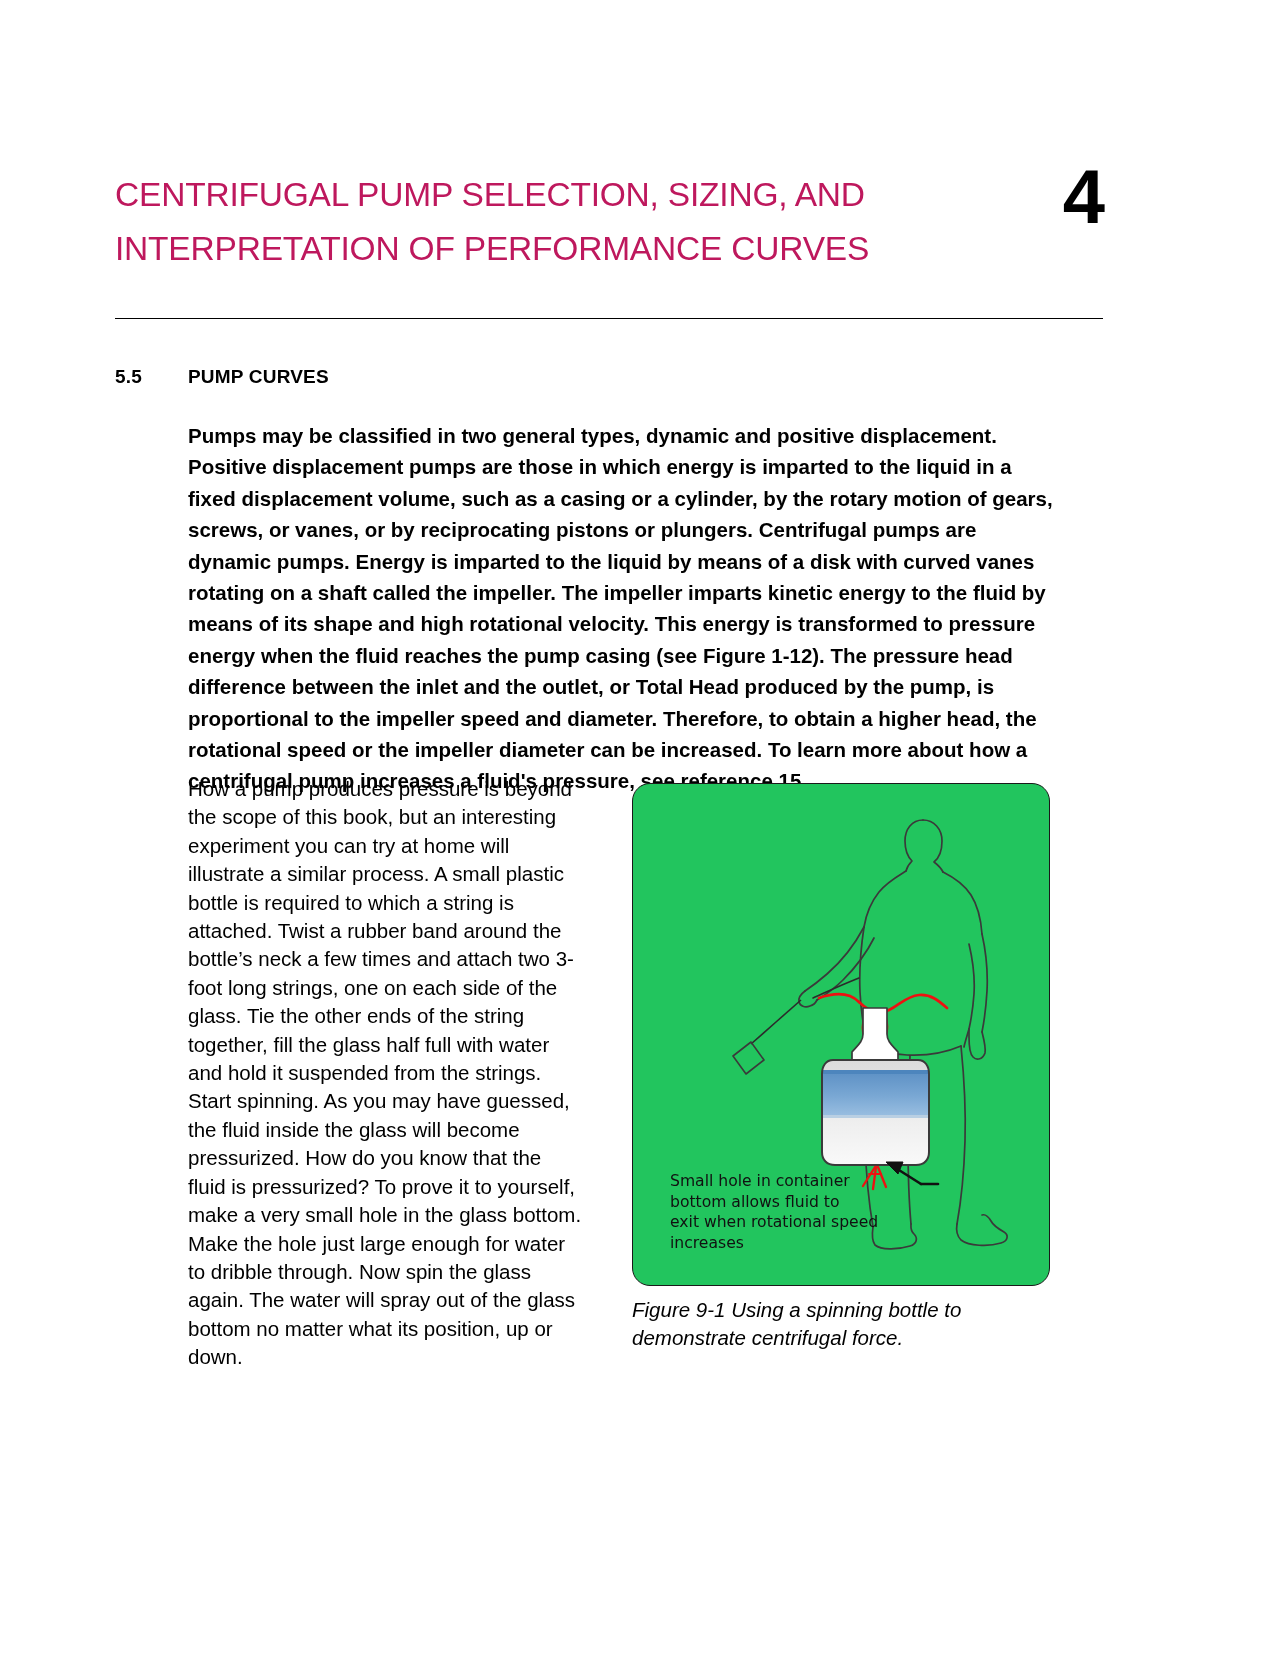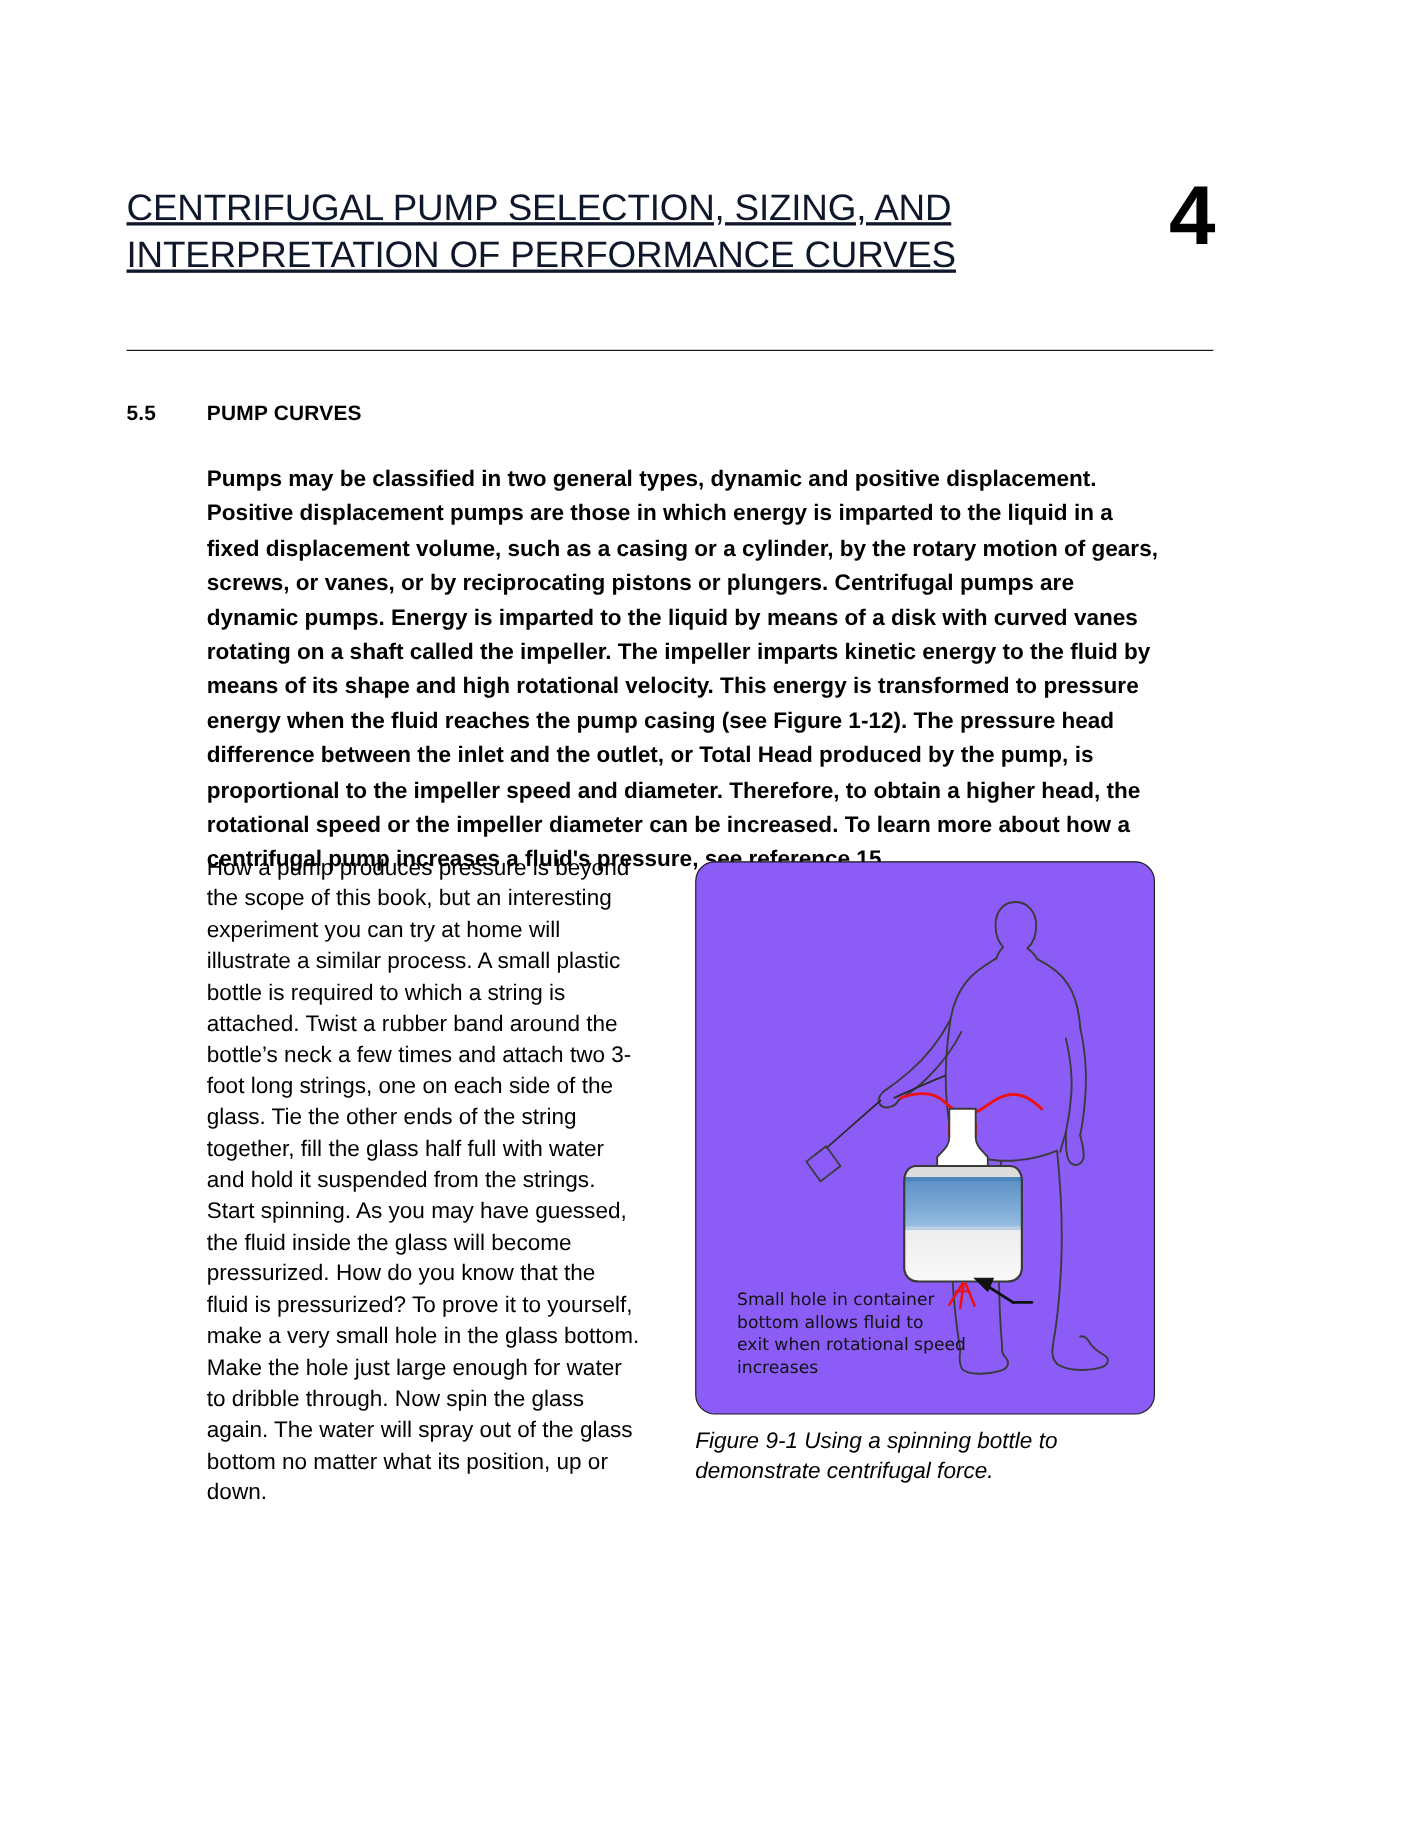--- a/index.html
+++ b/index.html
@@ -30,26 +30,25 @@
     top: 168px;
     width: 990px;
   }
   .chapter-title-row {
     display: flex;
     align-items: flex-start;
     justify-content: space-between;
   }
   .chapter-title {
     font-size: 33.5px;
-    line-height: 43px;
+    line-height: 54px;
     font-weight: 400;
     letter-spacing: -0.2px;
     width: 905px;
-    color: #0f172a;
-    text-decoration: underline;
+    color: #be185d;
   }
   .chapter-number {
     font-size: 76px;
     line-height: 66px;
     font-weight: bold;
     letter-spacing: -2px;
     margin-top: -4px;
     margin-right: 2px;
   }
   .header-rule {
@@ -102,21 +101,21 @@
     top: 783px;
     width: 420px;
   }
   .figure-box {
     width: 418px;
     height: 503px;
     border: 1.6px solid #1a1a1a;
     border-radius: 18px;
     box-sizing: border-box;
     position: relative;
-    background: #8b5cf6;
+    background: #22c55e;
     overflow: hidden;
   }
   .figure-svg {
     position: absolute;
     left: 0; top: 0;
     width: 418px;
     height: 503px;
   }
   .figure-caption {
     margin-top: 10px;

